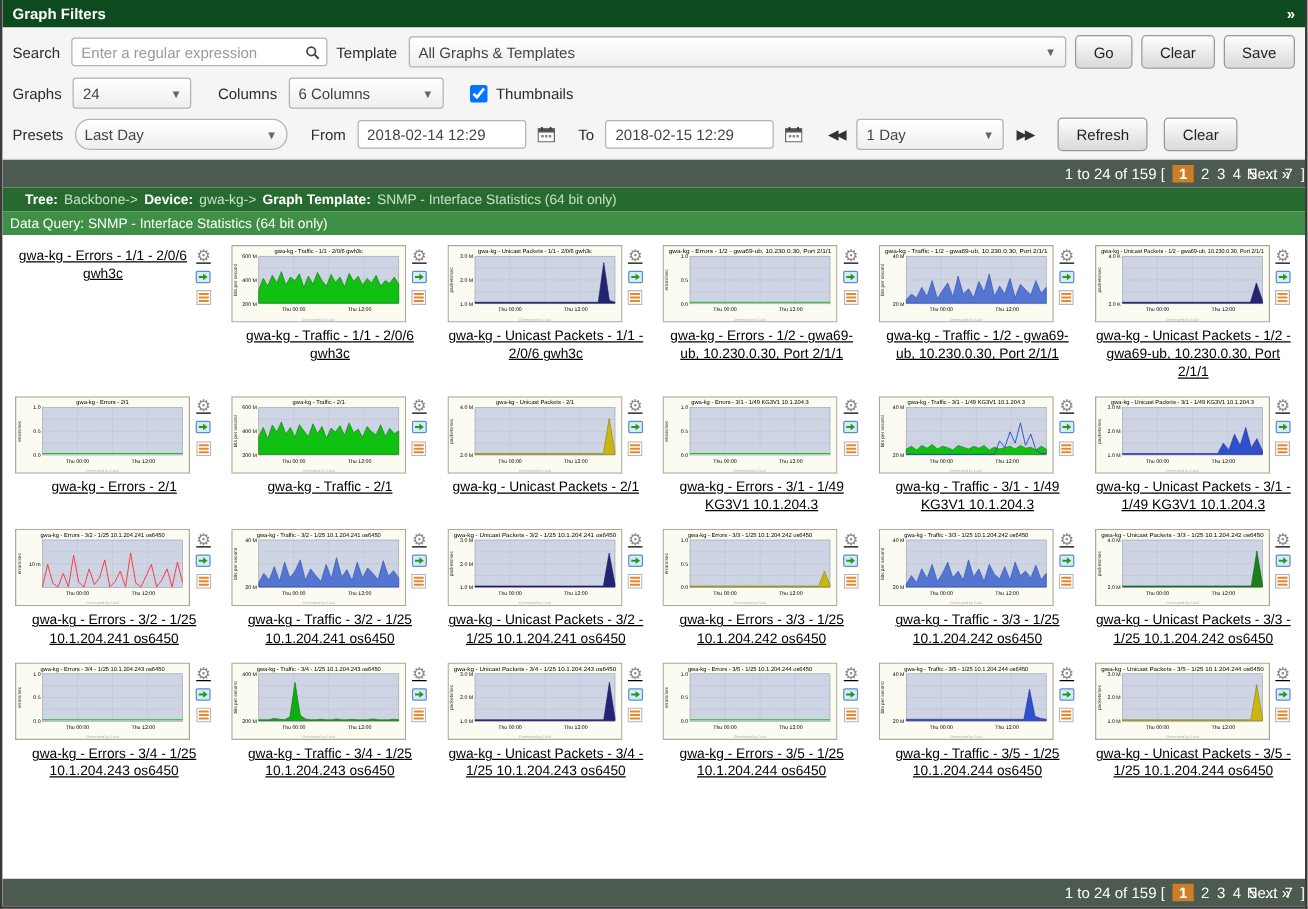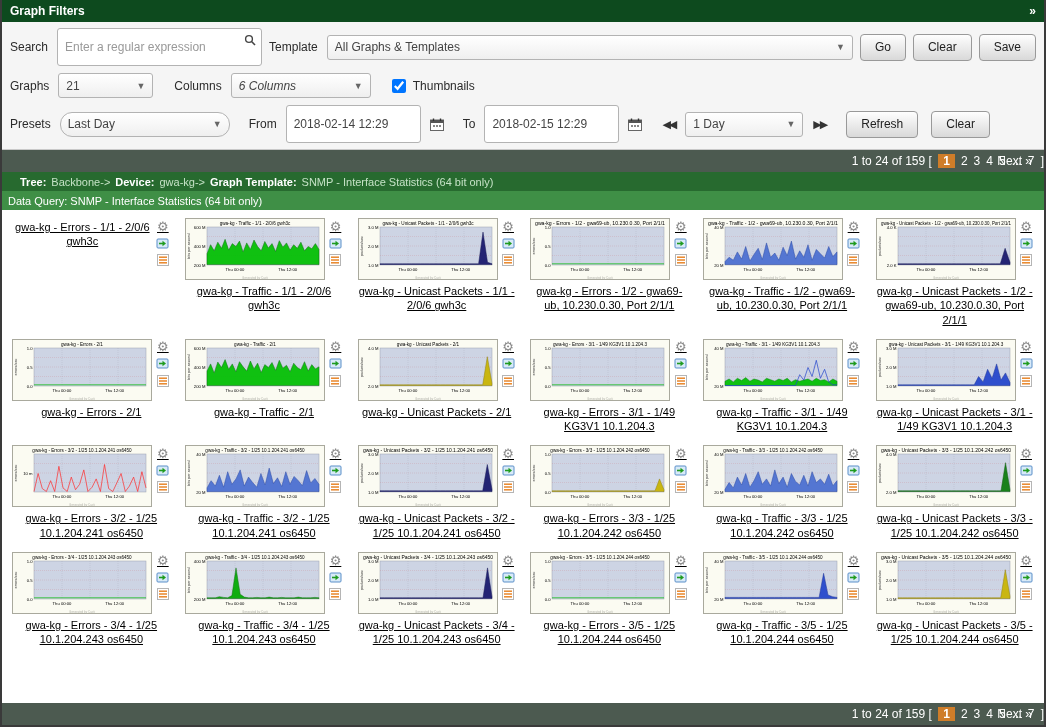--- a/index.html
+++ b/index.html
@@ -12,31 +12,31 @@
   }
   .panel-header {
     height:22px; flex:0 0 22px; background:#0d4a1e; color:#fff;
     font-size:12px; font-weight:bold; display:flex; align-items:center;
     justify-content:space-between; padding:0 8px;
   }
   .collapse { cursor:pointer; font-weight:bold; }
   .filters { background:#f5f5f5; border-bottom:1px solid #c9c9c9; padding:6px 8px; display:flex; flex-direction:column; gap:7px; flex:0 0 auto; }
   .frow { display:flex; align-items:center; gap:7px; font-size:12px; color:#2b2b2b; }
   .frow label { margin-right:2px; }
-  input[type="text"] { height:38px; border:1px solid #b3b3b3; border-radius:3px; padding:0 7px; font-size:12px; color:#444; font-family:"Liberation Sans",sans-serif; }
+  input[type="text"] { height:23px; border:1px solid #b3b3b3; border-radius:3px; padding:0 7px; font-size:12px; color:#444; font-family:"Liberation Sans",sans-serif; }
   input[type="text"]::placeholder { color:#999; }
   .search-wrap { position:relative; }
   .search-wrap input { width:205px; padding-right:24px; }
   .mag { position:absolute; right:6px; top:6px; cursor:pointer; }
   .sel { height:25px; border:1px solid #b3b3b3; border-radius:3px; background:linear-gradient(#ffffff,#efefef);
          display:flex; align-items:center; justify-content:space-between; padding:0 7px; font-size:12px; color:#444; cursor:pointer; }
   .sel .arrow { color:#666; margin-left:10px; font-size:9px; }
   .sel-template { flex:1; }
   .sel-small { width:95px; }
-  .sel-columns { width:140px;font-style:italic; }
+  .sel-columns { width:124px; }
   .sel-presets { width:170px;border-radius:12px; }
   .sel-shift { width:118px; }
   .inp-date { width:135px; }
   button { height:27px; padding:0 14px; border:1px solid #999; border-radius:4px;
            background:linear-gradient(#fefefe,#d9d9d9); font-size:12px; color:#222;
            cursor:pointer; font-family:"Liberation Sans",sans-serif; }
   .icon-btn { background:none; border:none; padding:0 2px; height:auto; display:flex; align-items:center; }
   .skip { font-size:11px; color:#333; letter-spacing:-2px; cursor:pointer; padding:0 3px; }
   .chk { width:14px; height:14px; cursor:pointer; }
   .navbar { height:22px; flex:0 0 22px; background:#4c5a50; color:#fff; font-size:12px;
@@ -90,21 +90,21 @@
       <span class="arrow">▼</span>
     </span>
     <button>Go</button>
     <button>Clear</button>
     <button>Save</button>
   </div>
 
   <div class="frow">
     <label>Graphs</label>
     <span class="sel sel-small">
-      <span>21</span>
+      <span>24</span>
       <span class="arrow">▼</span>
     </span>
     <label style="margin-left:14px;">Columns</label>
     <span class="sel sel-columns">
       <span>6 Columns</span>
       <span class="arrow">▼</span>
     </span>
     <input type="checkbox" class="chk" style="margin-left: 14px;" checked="">
     <label>Thumbnails</label>
   </div>

